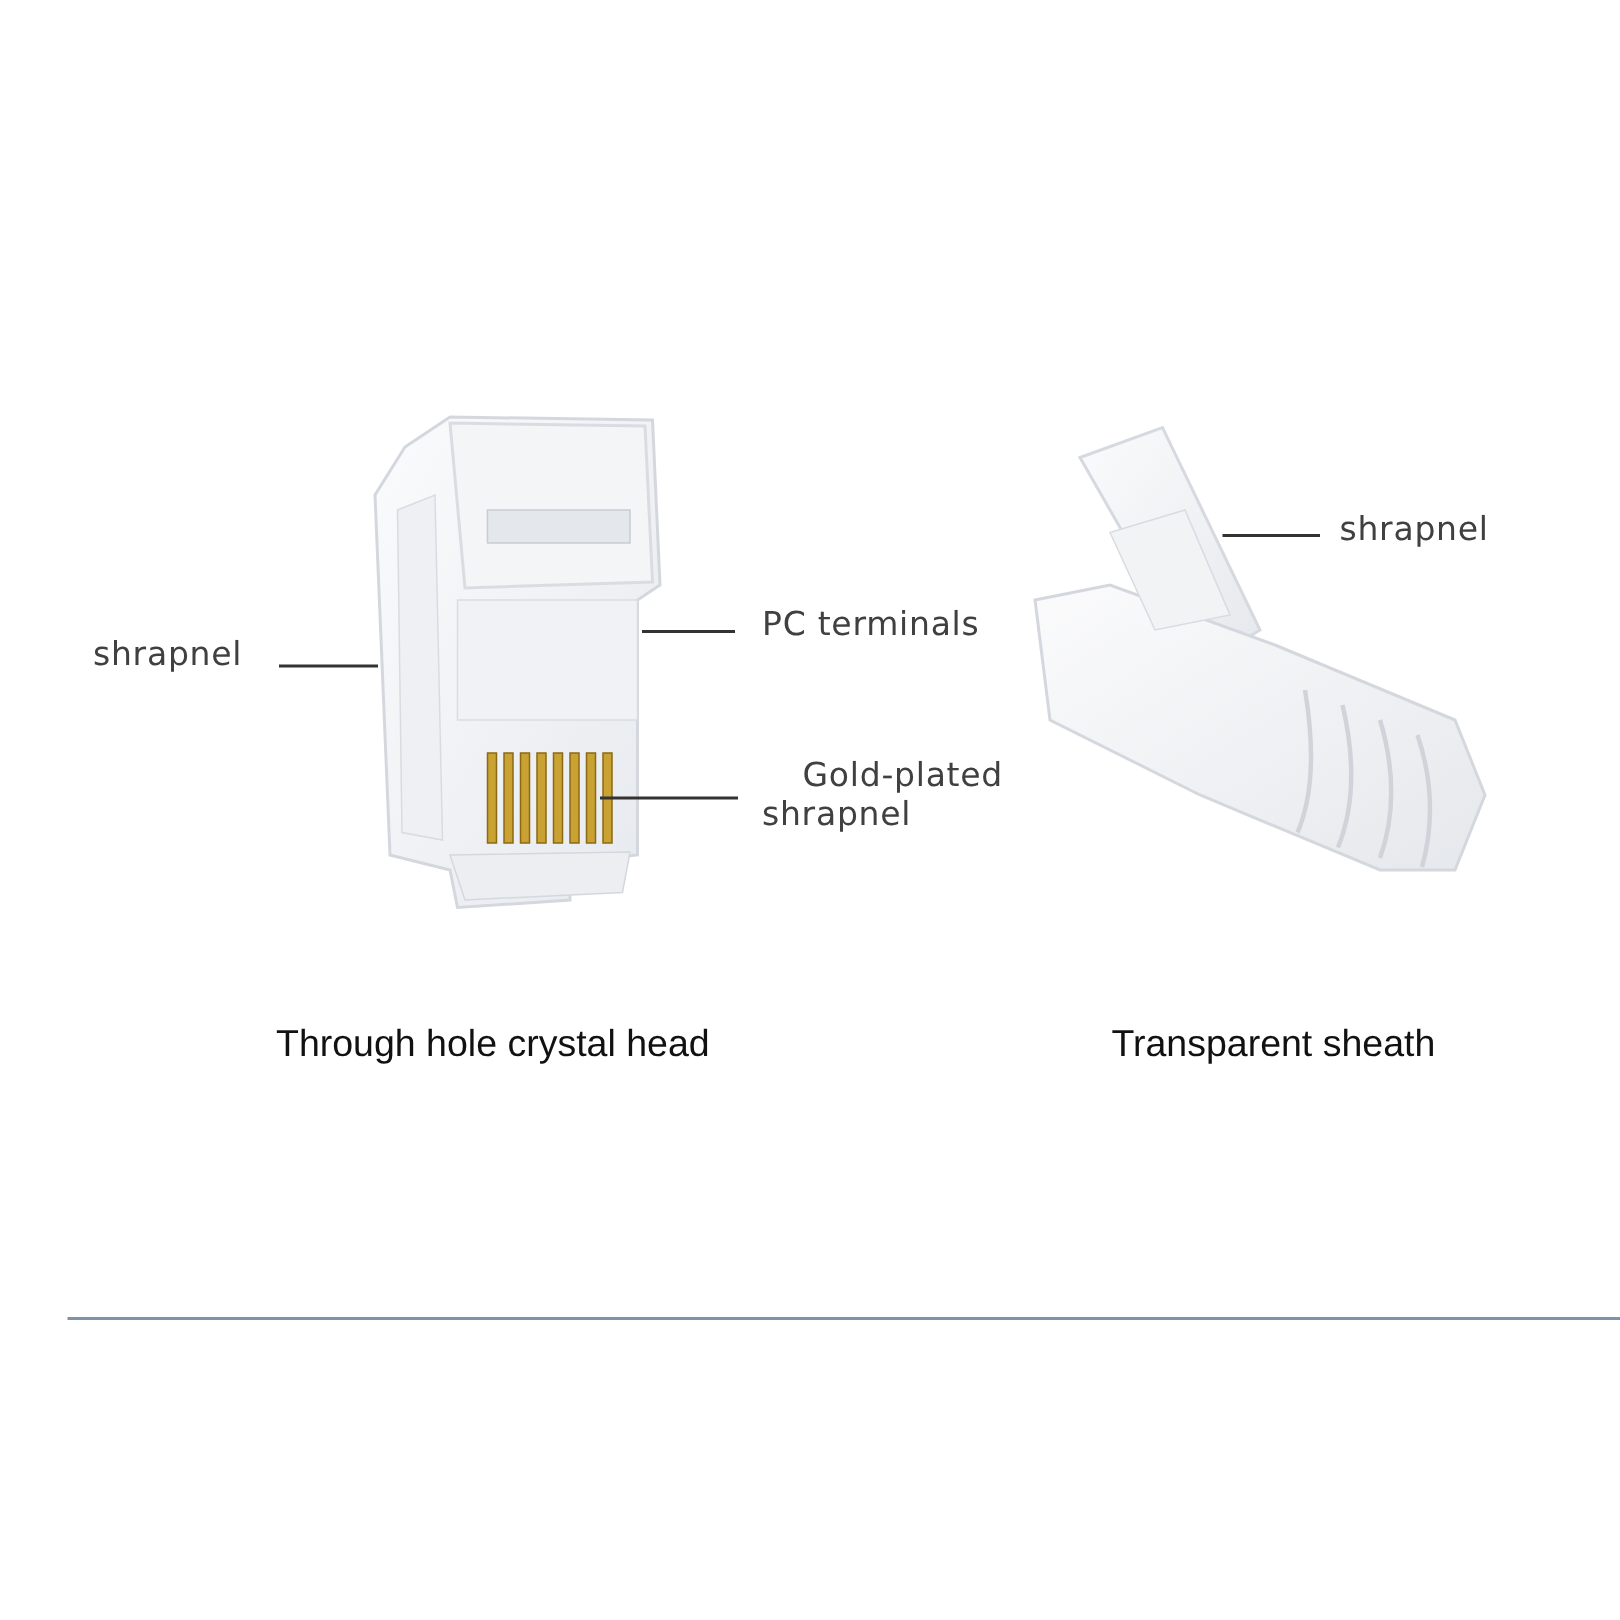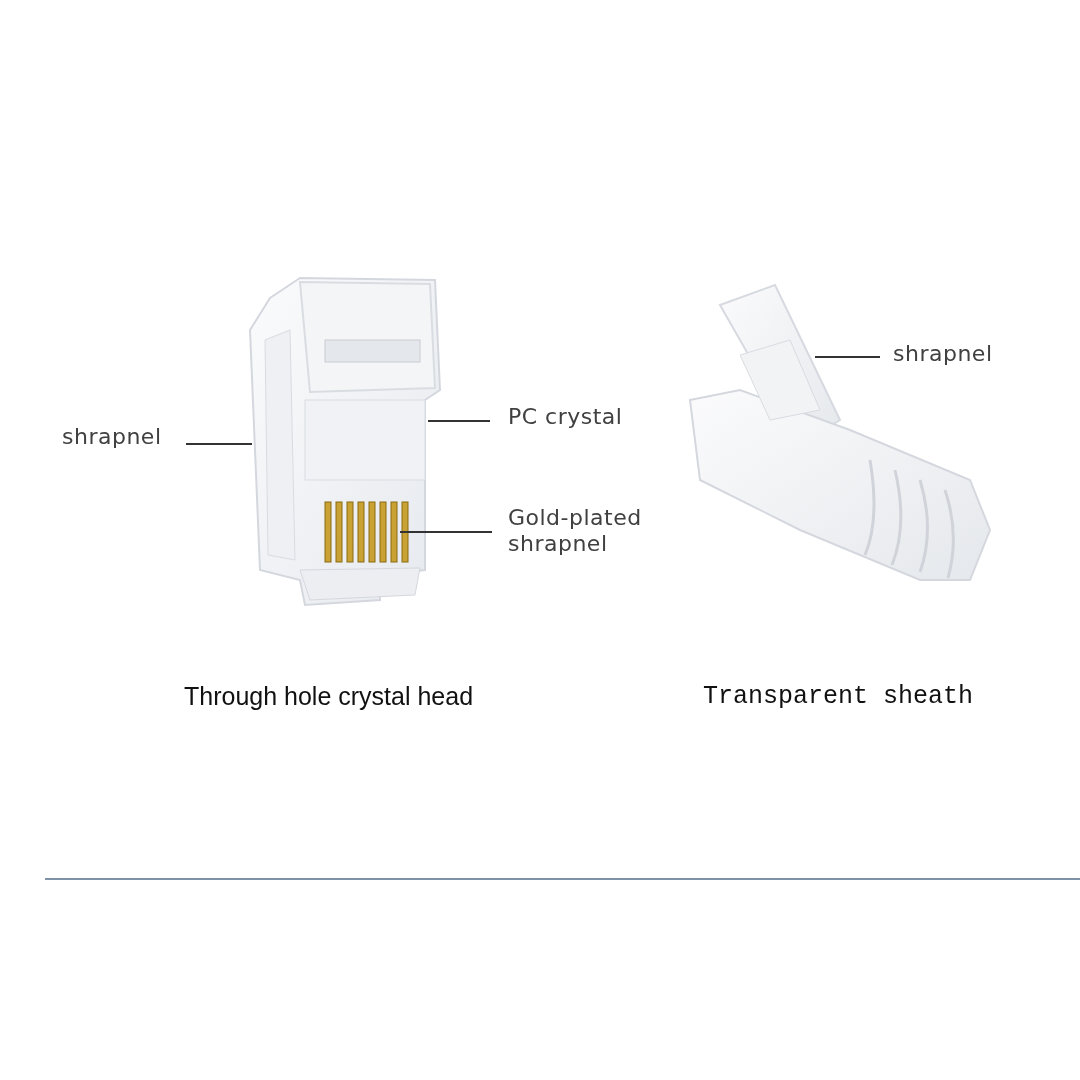--- a/index.html
+++ b/index.html
@@ -52,26 +52,26 @@
     <path d="M215 190 Q228 245 212 285"></path>
     <path d="M240 200 Q255 250 240 292"></path>
     <path d="M265 210 Q280 255 268 298"></path>
   </g>
   <path d="M60 75 L110 60 L140 130 L90 140 Z" fill="#f1f3f5" stroke="#d8dce1"></path>
 </svg>
 
 <div class="label" style="left:62px;top:424px;">shrapnel</div>
 <div class="leader" style="left:186px;top:443px;width:66px;"></div>
 
-<div class="label" style="left:508px;top:404px;">PC crystal</div>
+<div class="label" style="left:508px;top:404px;">PC terminals</div>
 <div class="leader" style="left:428px;top:420px;width:62px;"></div>
 
-<div class="label" style="left:508px;top:505px;">Gold-plated</div>
+<div class="label" style="left:535px;top:505px;">Gold-plated</div>
 <div class="label" style="left:508px;top:531px;">shrapnel</div>
 <div class="leader" style="left:400px;top:531px;width:92px;"></div>
 
 <div class="label" style="left:893px;top:341px;">shrapnel</div>
 <div class="leader" style="left:815px;top:356px;width:65px;"></div>
 
 <div class="caption" style="left:184px;top:682px;">Through hole crystal head</div>
-<div class="caption" style="left:703px;top:682px;font-family:Liberation Mono, monospace;">Transparent sheath</div>
+<div class="caption" style="left:741px;top:682px;">Transparent sheath</div>
 
 <div class="divider"></div>
 
 </body></html>

